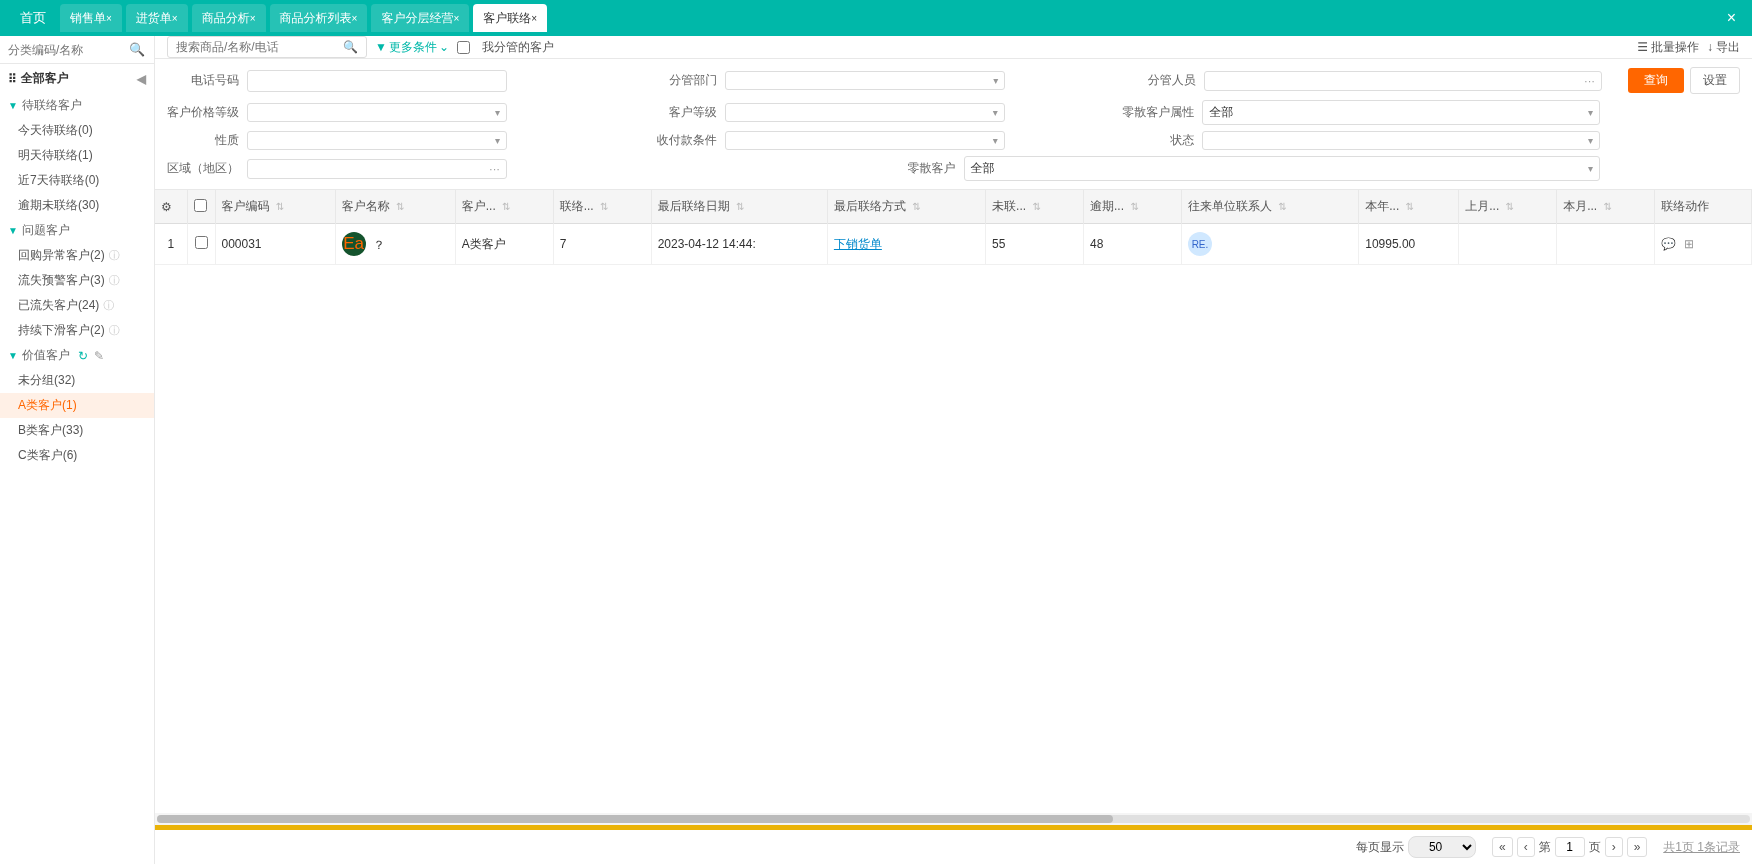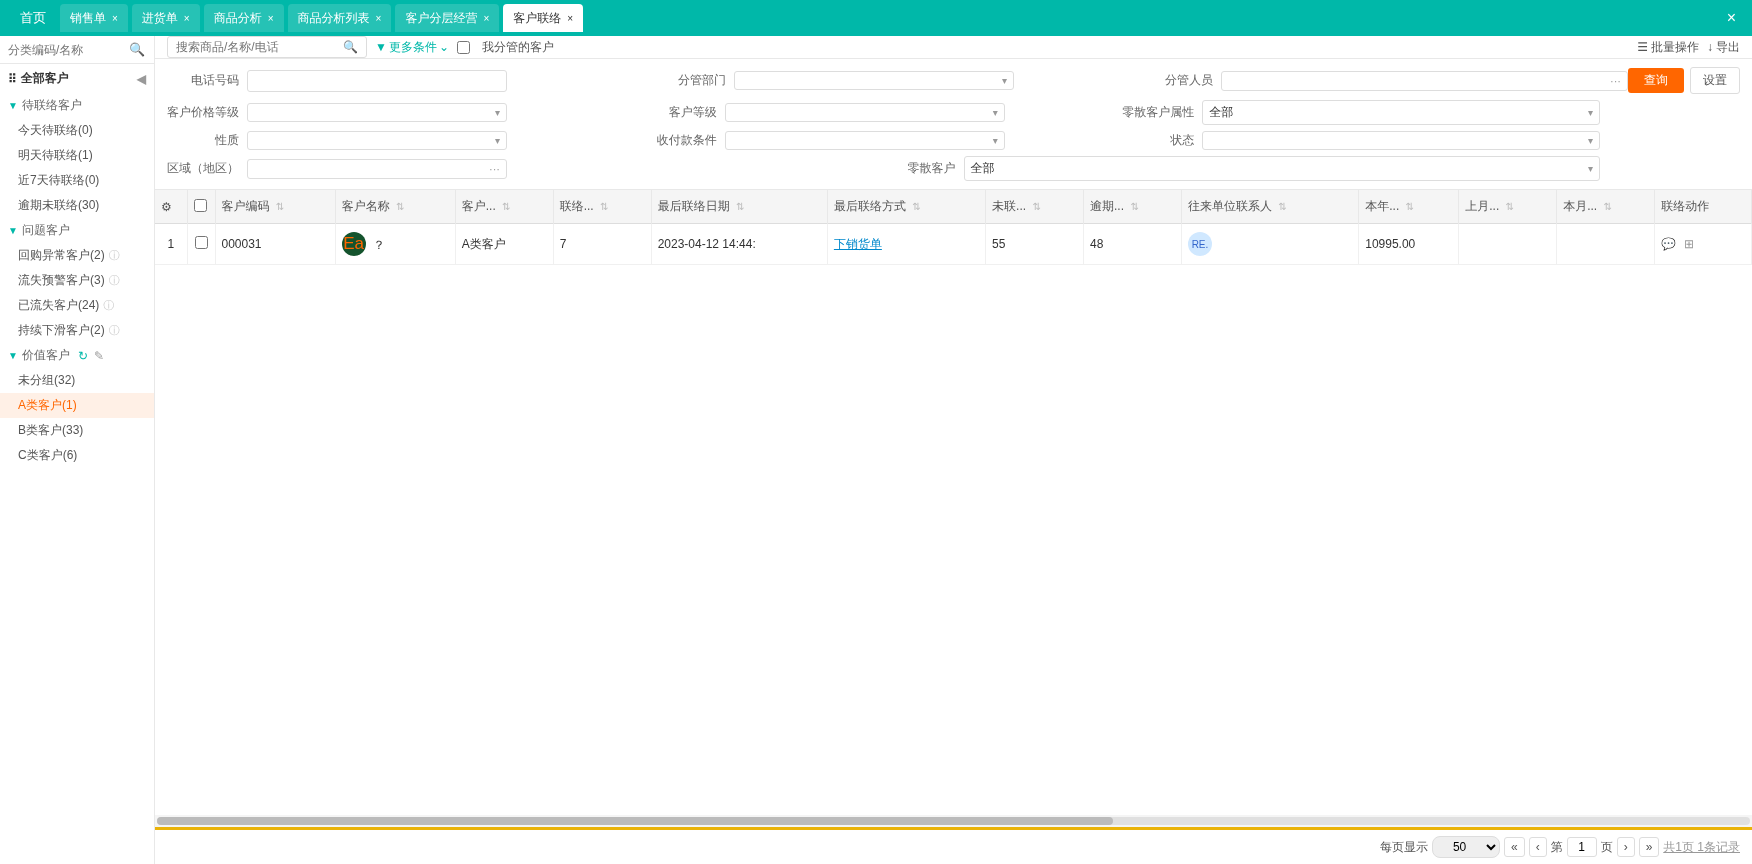--- a/index.html
+++ b/index.html
@@ -24,21 +24,20 @@
       display: flex;
       align-items: center;
       background: rgba(255,255,255,0.15);
       border-radius: 4px 4px 0 0;
       padding: 0 10px;
       height: 28px;
       margin: 17px 2px;
       color: white;
       cursor: pointer;
       font-size: 12px;
-      gap: 6px;
     }
     .nav-tab.active {
       background: white;
       color: #333;
     }
     .nav-tab .close-icon { color: inherit; font-size: 10px; }
     .nav-spacer { flex: 1; }
     .nav-close { color: white; cursor: pointer; font-size: 16px; padding: 0 8px; }
 
     
@@ -217,20 +216,21 @@
       cursor: pointer;
       background: white;
     }
     .filter-select .down-arrow { color: #999; font-size: 10px; }
     .filter-select .more-btn { color: #999; font-size: 11px; }
     .filter-btn-row {
       display: flex;
       align-items: center;
       gap: 6px;
       flex-shrink: 0;
+      margin-left: 26px;
     }
     .btn-query {
       background: #ff6600;
       color: white;
       border: none;
       border-radius: 3px;
       padding: 4px 16px;
       cursor: pointer;
       font-size: 12px;
     }
@@ -314,22 +314,22 @@
       border-radius: 4px;
     }
 
     
     .pagination {
       display: flex;
       align-items: center;
       justify-content: flex-end;
       padding: 6px 12px;
       background: white;
-      border-top: 3px solid #eab308;
-      gap: 4px;
+      border-top: 5px solid #eab308;
+      gap: 16px;
       color: #555;
     }
     .pagination-page-size {
       display: flex;
       align-items: center;
       gap: 4px;
     }
     .page-size-select {
       border: 1px solid #ddd;
       border-radius: 8px;

